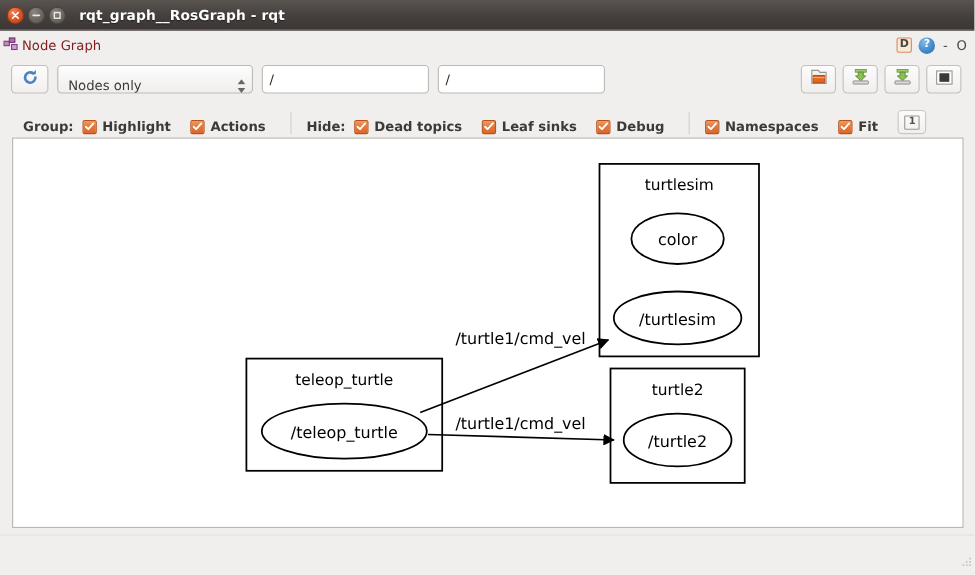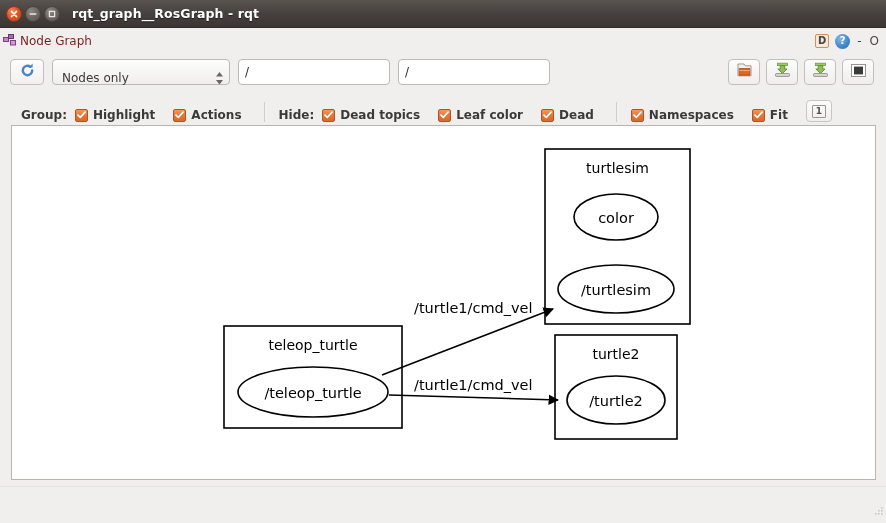--- a/index.html
+++ b/index.html
@@ -350,30 +350,30 @@
       </span>
       <span>Dead topics</span>
     </span>
 
     <span class="chk-item">
       <span class="chk">
         <svg width="9" height="8" viewBox="0 0 9 8">
             <path d="M1 4.2 L3.3 6.4 L8 1.2" fill="none" stroke="#ffffff" stroke-width="1.7" stroke-linecap="round" stroke-linejoin="round"></path>
           </svg>
       </span>
-      <span>Leaf color</span>
-    </span>
-
-    <span class="chk-item">
-      <span class="chk">
-        <svg width="9" height="8" viewBox="0 0 9 8">
-            <path d="M1 4.2 L3.3 6.4 L8 1.2" fill="none" stroke="#ffffff" stroke-width="1.7" stroke-linecap="round" stroke-linejoin="round"></path>
-          </svg>
-      </span>
-      <span>Dead</span>
+      <span>Leaf sinks</span>
+    </span>
+
+    <span class="chk-item">
+      <span class="chk">
+        <svg width="9" height="8" viewBox="0 0 9 8">
+            <path d="M1 4.2 L3.3 6.4 L8 1.2" fill="none" stroke="#ffffff" stroke-width="1.7" stroke-linecap="round" stroke-linejoin="round"></path>
+          </svg>
+      </span>
+      <span>Debug</span>
     </span>
 
     <span class="sep"></span>
 
     <span class="chk-item">
       <span class="chk">
         <svg width="9" height="8" viewBox="0 0 9 8">
             <path d="M1 4.2 L3.3 6.4 L8 1.2" fill="none" stroke="#ffffff" stroke-width="1.7" stroke-linecap="round" stroke-linejoin="round"></path>
           </svg>
       </span>

